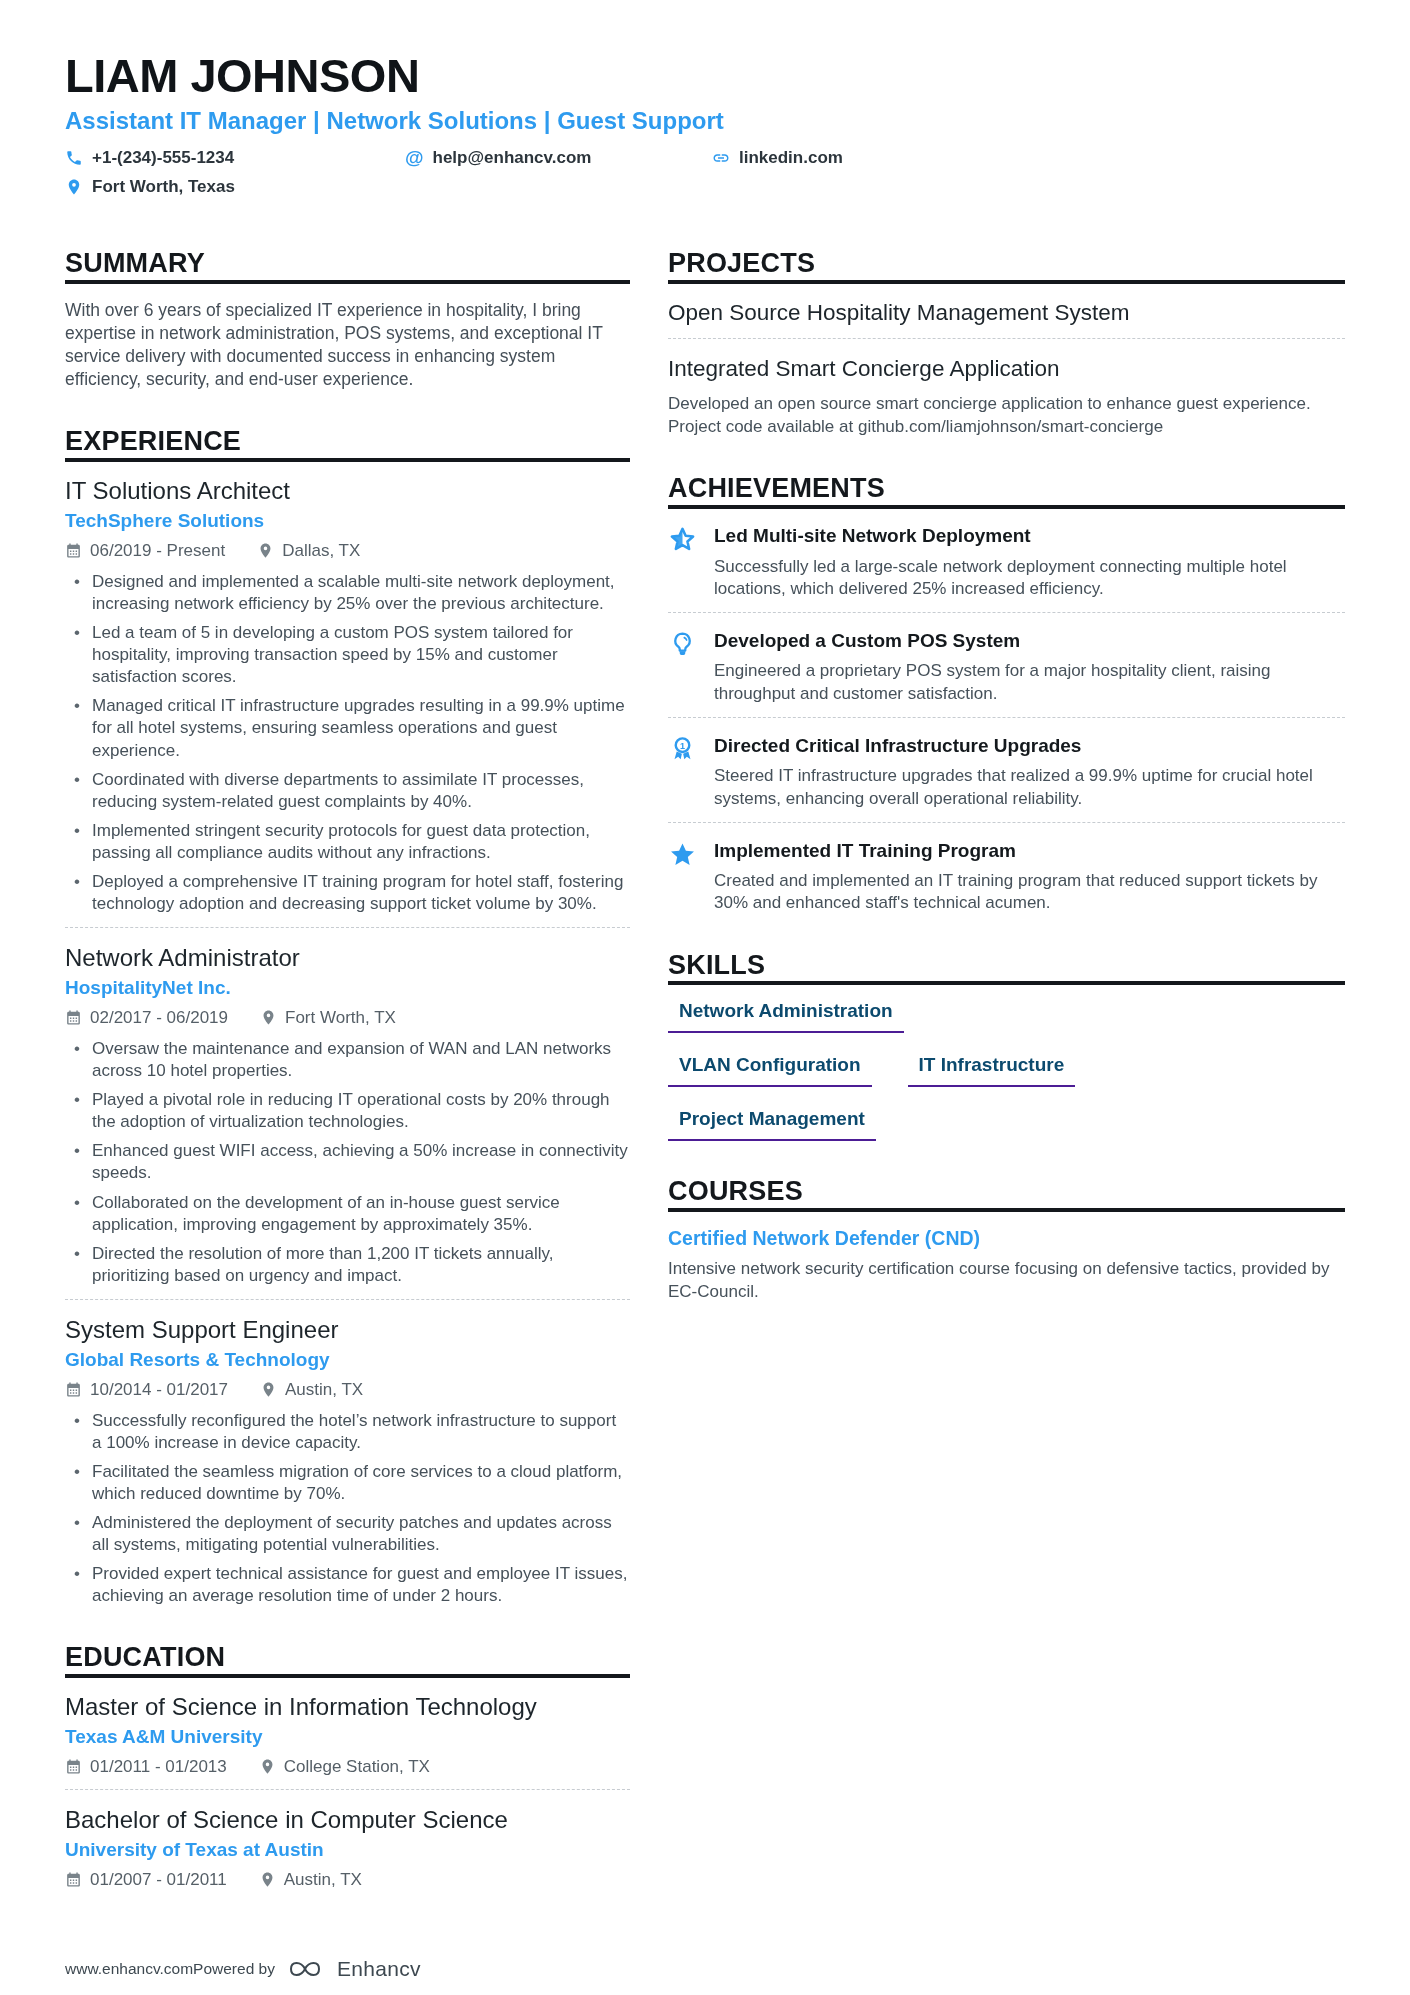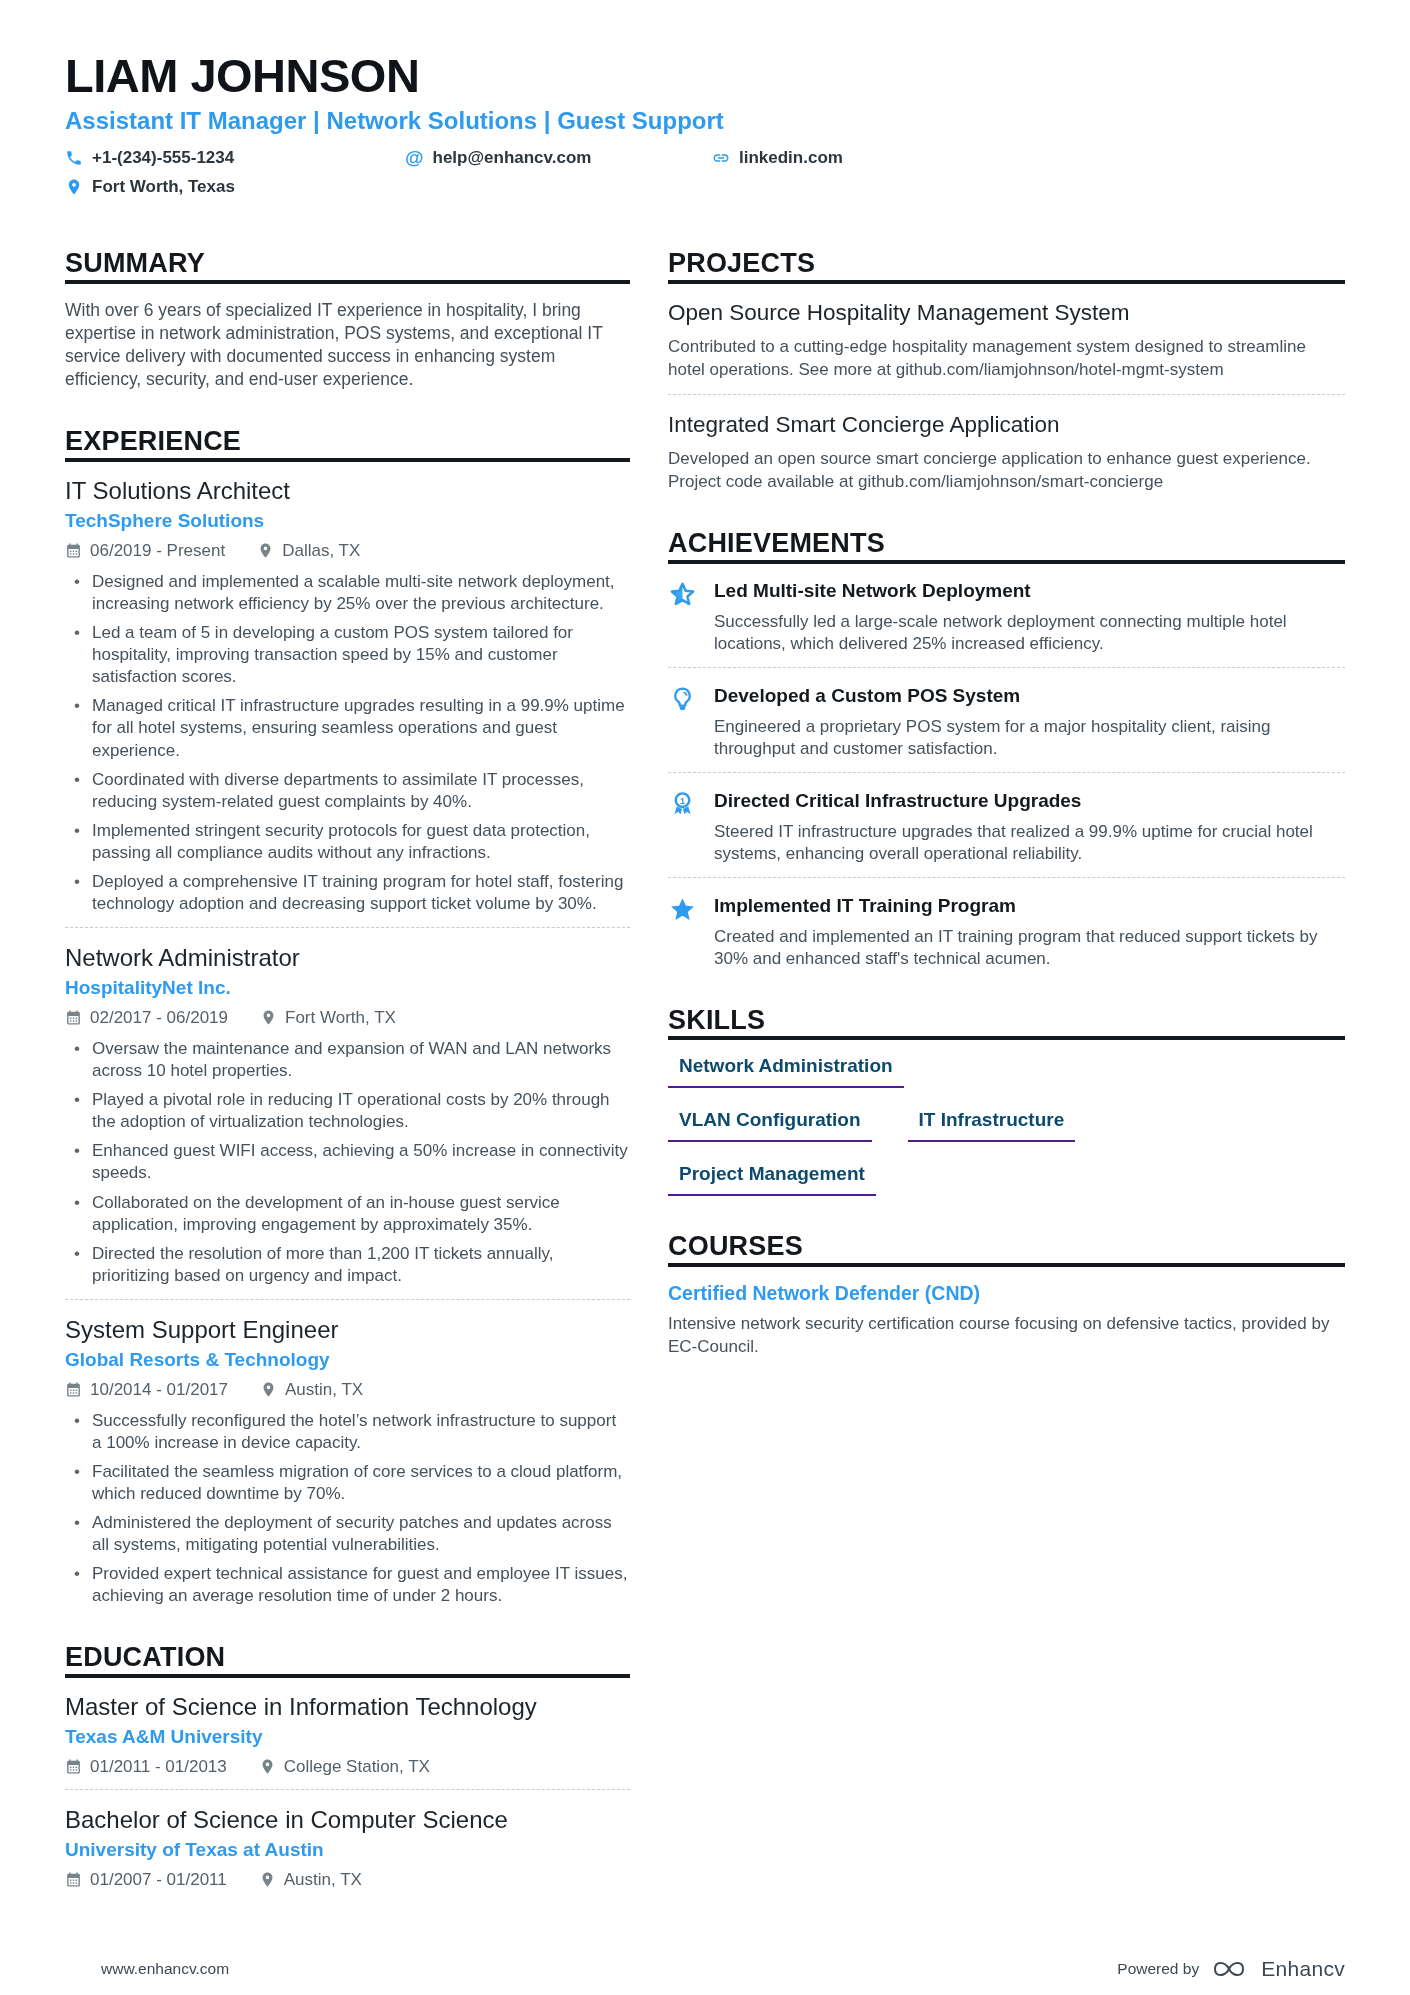--- a/index.html
+++ b/index.html
@@ -129,24 +129,22 @@
   }
 
   
   .course-title { margin: 0 0 8px; font-size: 19.5px; font-weight: 700; color: var(--accent); }
   .course-desc { margin: 0; font-size: 17px; line-height: 1.33; color: #46515a; }
 
   
   .footer {
     margin-top: auto;
     display: flex;
-    justify-content: space-between;
     align-items: center;
     padding-top: 30px;
-    margin-left: 36px;
   }
   .site { font-size: 15.5px; color: #3d4850; }
   .powered { display: flex; align-items: center; gap: 11px; }
   .powered-label { font-size: 15.5px; color: #3d4850; }
   .brand-mark { width: 40px; height: 26px; display: block; }
   .brand-name { font-size: 21px; font-weight: 500; color: #3d4850; letter-spacing: 0.3px; }
 </style>
 </head>
 <body>
 
@@ -325,21 +323,20 @@
       </section>
     </div>
 
     <div class="col-right">
 
       <section class="section">
         <h2>PROJECTS</h2>
 
         <div class="project">
           <h3 class="project-name">Open Source Hospitality Management System</h3>
-          <p class="project-desc">Contributed to a cutting-edge hospitality management system designed to streamline hotel operations. See more at github.com/liamjohnson/hotel-mgmt-system</p>
         </div>
 
         <hr class="divider">
 
         <div class="project">
           <h3 class="project-name">Integrated Smart Concierge Application</h3>
           <p class="project-desc">Developed an open source smart concierge application to enhance guest experience. Project code available at github.com/liamjohnson/smart-concierge</p>
         </div>
       </section>
 

